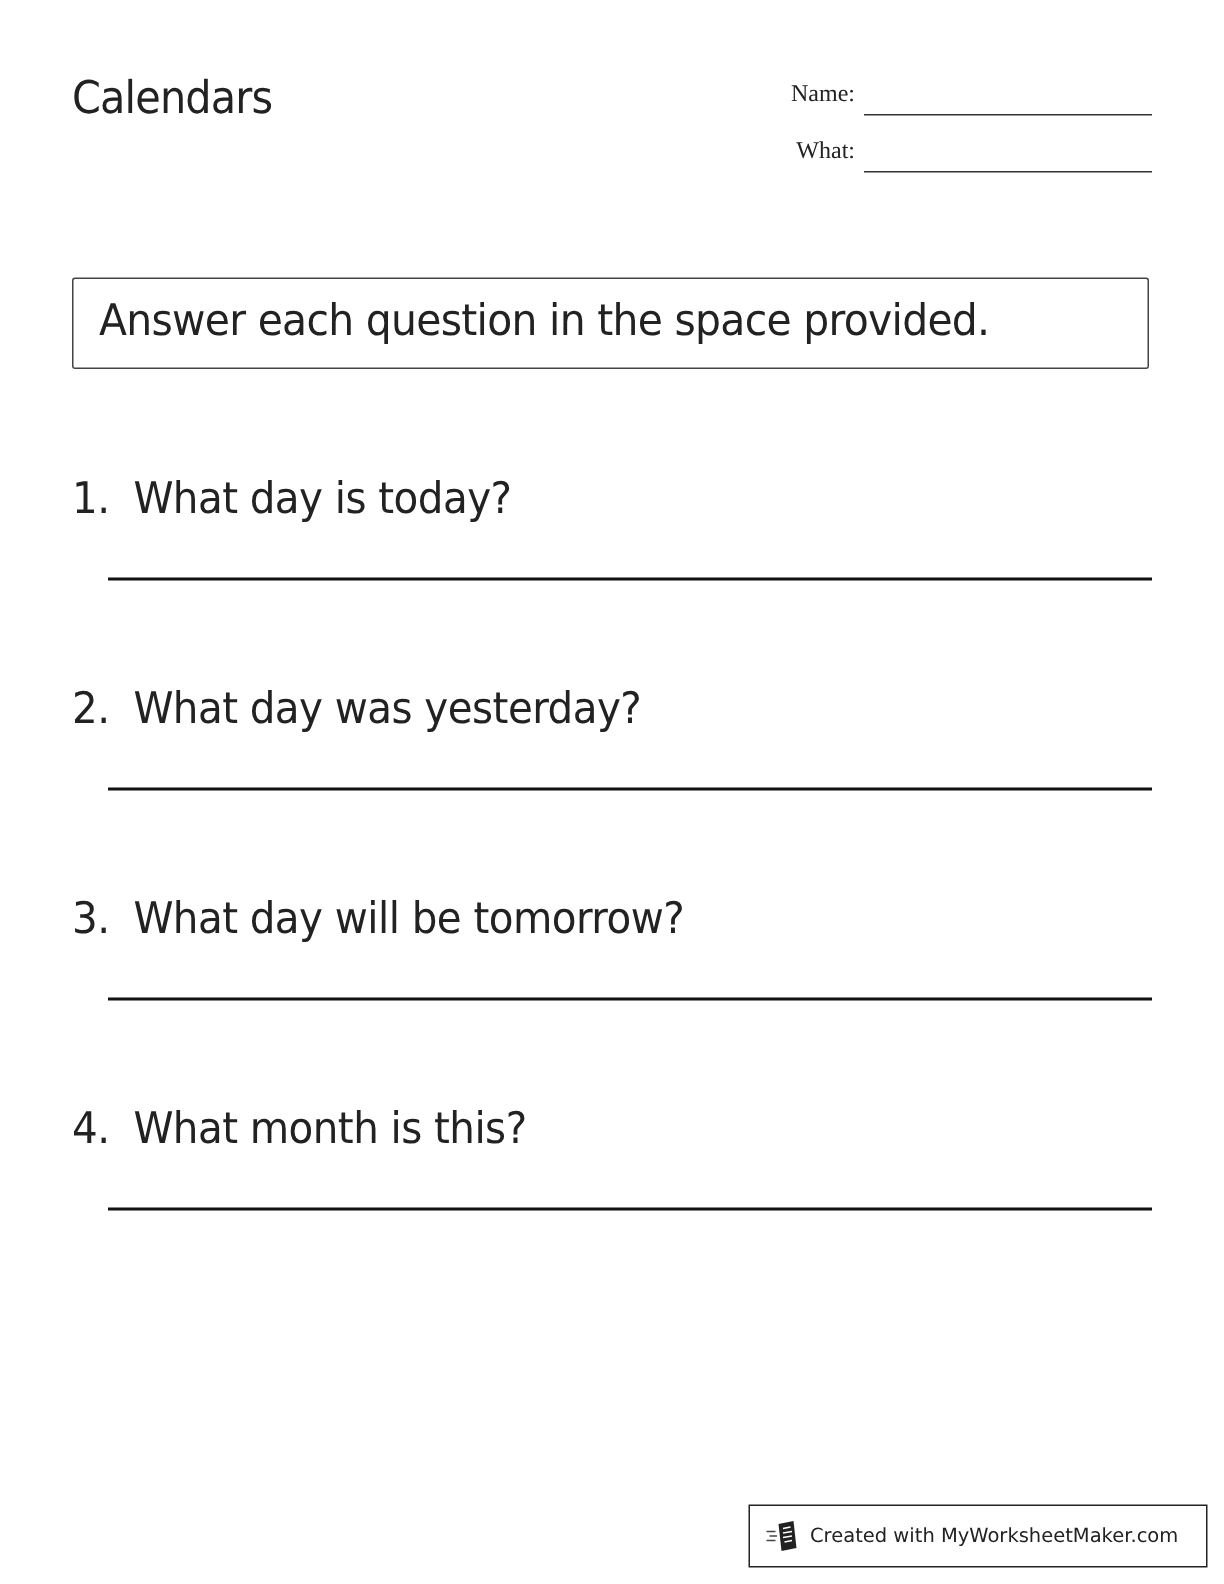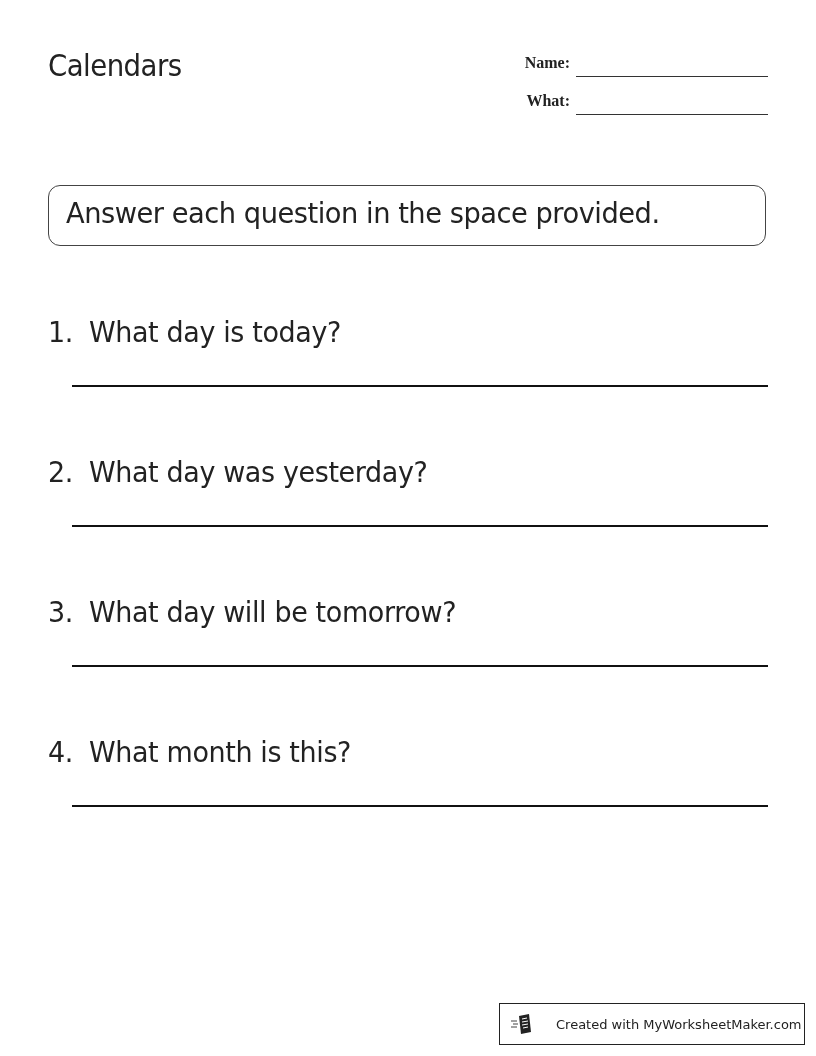--- a/index.html
+++ b/index.html
@@ -1,29 +1,29 @@
 <!DOCTYPE html>
 <html><head>
 <meta charset="utf-8">
 <style>
   html, body { margin: 0; padding: 0; background: #ffffff; }
   body { width: 816px; height: 1056px; position: relative; overflow: hidden; color: #222; }
   .sans { font-family: "DejaVu Sans", sans-serif; }
-  .serif { font-family: "Liberation Serif", serif; font-weight: bold; }
+  .serif { font-family: "Liberation Serif", serif; }
   .title { position: absolute; left: 48px; top: 48px; font-size: 30px; font-weight: normal; letter-spacing: -0.6px; transform: scaleX(0.92); transform-origin: left; }
   .field-label { position: absolute; font-size: 16px; text-align: right; width: 80px; }
   .field-line { position: absolute; left: 576px; width: 192px; border-bottom: 1.5px solid #333; height: 0; }
-  .instructions { position: absolute; left: 48px; top: 185px; width: 718px; height: 61px; border: 1px solid #444; border-radius: 12px; box-sizing: border-box; }
+  .instructions { position: absolute; left: 48px; top: 185px; width: 718px; height: 61px; border: 1px solid #444; border-radius: 2px; box-sizing: border-box; }
   .instructions span { position: absolute; left: 17px; top: 10px; font-size: 29px; letter-spacing: -0.5px; white-space: nowrap; transform: scaleX(0.94); transform-origin: left; }
   .question { position: absolute; left: 48px; font-size: 29px; letter-spacing: -0.4px; white-space: nowrap; transform: scaleX(0.93); transform-origin: left; }
   .question .num { display: inline-block; width: 44px; }
   .answer-line { position: absolute; left: 72px; width: 696px; border-bottom: 2px solid #111; height: 0; }
   .footer { position: absolute; left: 499px; top: 1003px; width: 306px; height: 42px; border: 1.5px solid #222; box-sizing: border-box; display: flex; align-items: center; }
   .footer .logo { margin-left: 10px; width: 24px; height: 22px; position: relative; }
-  .footer .text { margin-left: 22px; font-size: 13px; white-space: nowrap; }
+  .footer .text { margin-left: 6px; font-size: 13px; white-space: nowrap; }
 </style>
 </head>
 <body>
 
 <div>
 
   <div class="title sans">Calendars</div>
 
   <div class="field-label serif" style="left:490px; top:54px;">Name:</div>
   <div class="field-line" style="top:76px;"></div>

